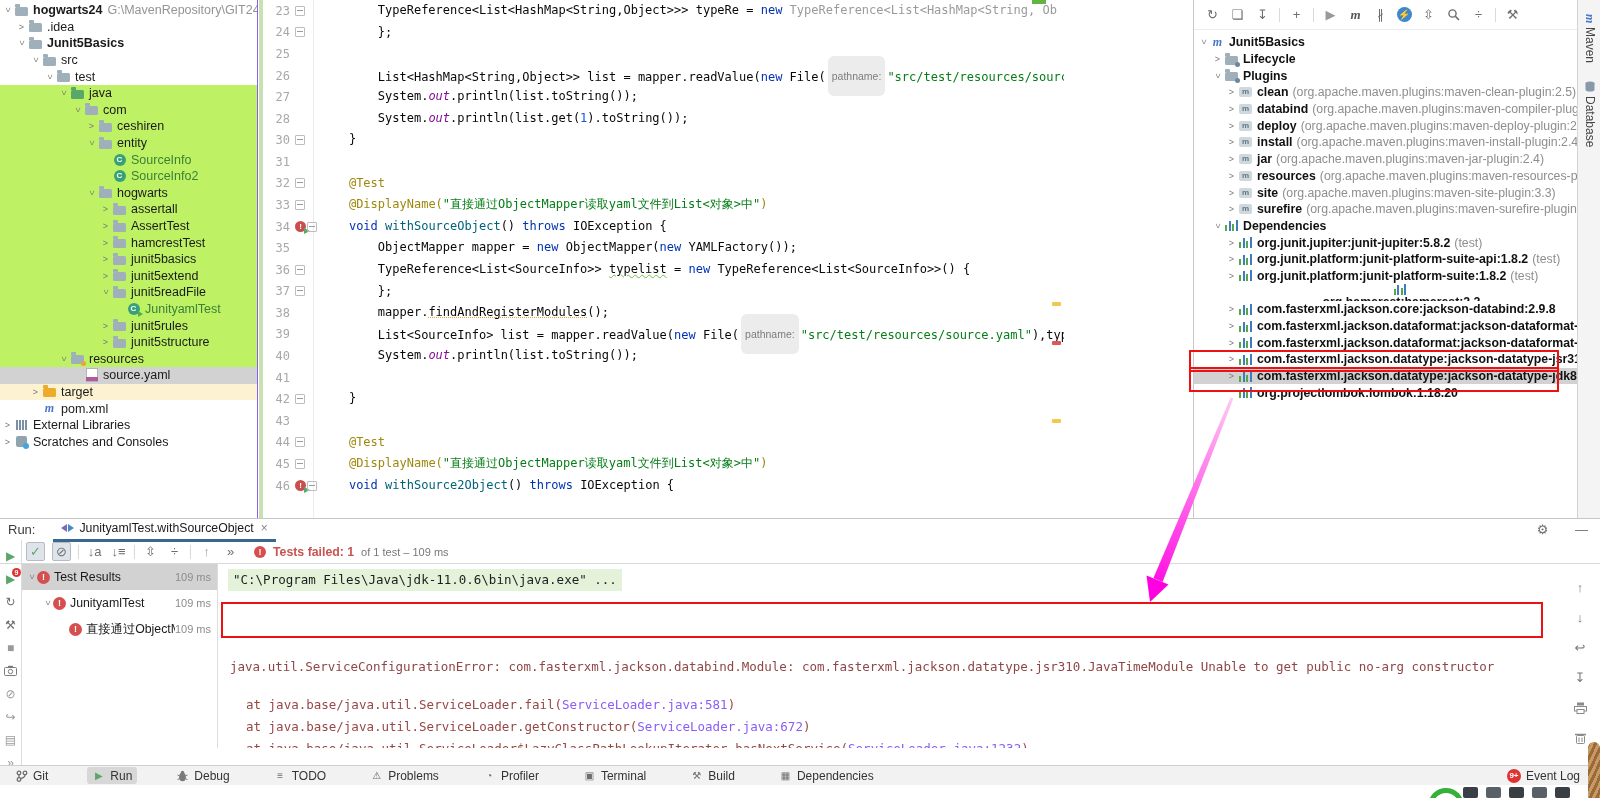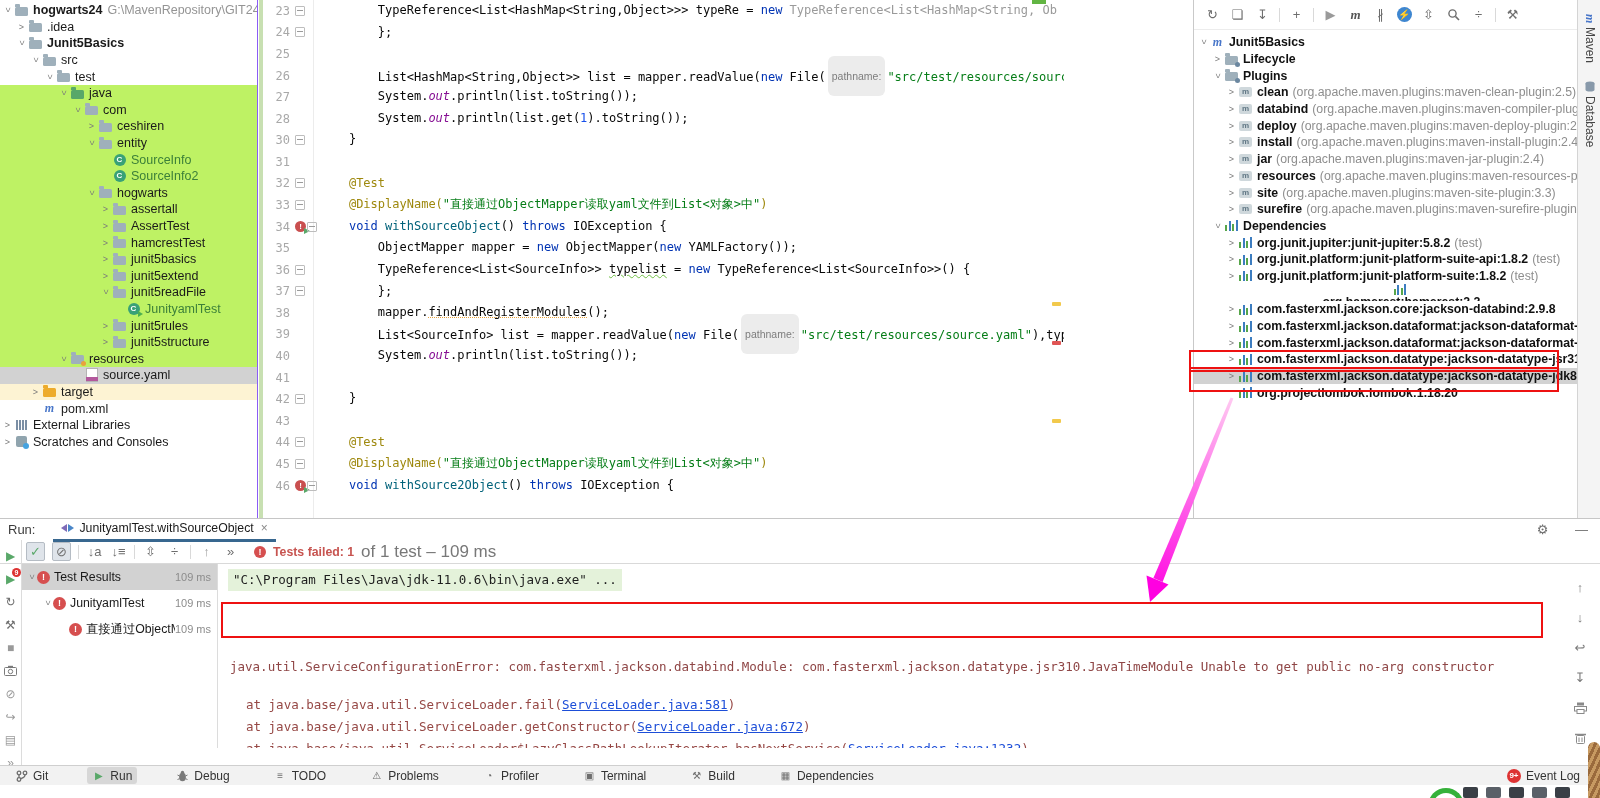--- a/index.html
+++ b/index.html
@@ -83,35 +83,35 @@
   .junit-ic{display:inline-flex}
   .junit-ic b{width:0;height:0;border-top:4px solid transparent;border-bottom:4px solid transparent}
   .junit-ic b:first-child{border-right:6px solid #7e6bb8}
   .junit-ic b:last-child{border-left:6px solid #4a86c8;margin-left:1px}
   .tab-close{color:#8a8a8a;font-size:12px;margin-left:2px}
   .hdr-right{position:absolute;right:10px;top:2px;display:flex;gap:22px;color:#6e6e6e;font-size:13px}
   .run-toolbar{display:flex;align-items:center;gap:7px;height:23px;padding-left:26px;border-bottom:1px solid #d9d9d9;position:relative}
   .pressed{background:#dfe4ea;border:1px solid #b5bcc4;border-radius:2px}
   .tfail-dot{width:12px;height:12px;border-radius:50%;background:#d64f4f;color:#fff;font:700 9px/12px "Liberation Sans",sans-serif;text-align:center;margin-left:8px}
   .tfail-txt{color:#c75450;font-weight:700;font-size:12.3px}
-  .tfail-rest{color:#787878;font-size:17px}
+  .tfail-rest{color:#787878;font-size:11px}
   .run-rail{position:absolute;left:0;top:21px;width:21px;bottom:0;border-right:1px solid #dcdcdc;display:flex;flex-direction:column;align-items:center;padding-top:8px;gap:8px}
   .run-rail .gicon{position:relative;width:15px;height:15px;font-size:12px}
   .test-tree{position:absolute;left:22px;top:45px;width:195px;bottom:18px;border-right:1px solid #dcdcdc;overflow:hidden}
   .trow{display:flex;align-items:center;height:26px;font-size:12.3px;white-space:nowrap}
   .trow.sel{background:#d2d2d2}
   .err-ic{width:13px;height:13px;border-radius:50%;background:#d64f4f;color:#fff;font:700 9px/13px "Liberation Sans",sans-serif;text-align:center;flex:none;margin-right:4px}
   .ttime{margin-left:auto;padding-right:6px;color:#8c8c8c;font-size:11px;flex:none}
   .tlabel{overflow:hidden;text-overflow:clip}
   .console{position:absolute;left:218px;top:45px;right:40px;bottom:18px;overflow:hidden;font:12.5px/22px "DejaVu Sans Mono",monospace}
   .cmdline{position:absolute;left:10px;top:5px;background:#e4f2da;color:#1d1d1d;padding:0 5px}
   .errline{position:absolute;left:12px;top:92px;color:#8f4646}
   .stack{position:absolute;left:28px;top:130px;color:#964845}
   .stack .srow{height:22px}
-  .slink{color:#1d4ed8;text-decoration:underline}
+  .slink{color:#8b5cf6;}
   .redbox{position:absolute;border:2px solid #ee1111;z-index:55;pointer-events:none}
   .console-rail{position:absolute;right:8px;top:60px;width:24px;display:flex;flex-direction:column;align-items:center;gap:13px}
   .console-rail .gicon{font-size:13px;color:#7a7a7a}
   
   .bottom-bar{position:absolute;left:0;top:765px;width:1600px;height:19px;background:#f2f2f2;border-top:1px solid #cfcfcf;display:flex;align-items:center;padding-left:10px;gap:34px;font-size:12px;color:#333}
   .btab{display:flex;align-items:center;gap:5px;height:17px;padding:0 5px;cursor:default}
   .btab.active{background:#d7d7d7;border-radius:3px}
   .btab .gicon{width:13px;height:13px;font-size:10px}
   .evlog{margin-left:auto;margin-right:30px;display:flex;align-items:center;gap:5px}
   .evbadge{width:14px;height:14px;border-radius:50%;background:#d33;color:#fff;font:700 8px/14px "Liberation Sans",sans-serif;text-align:center}

